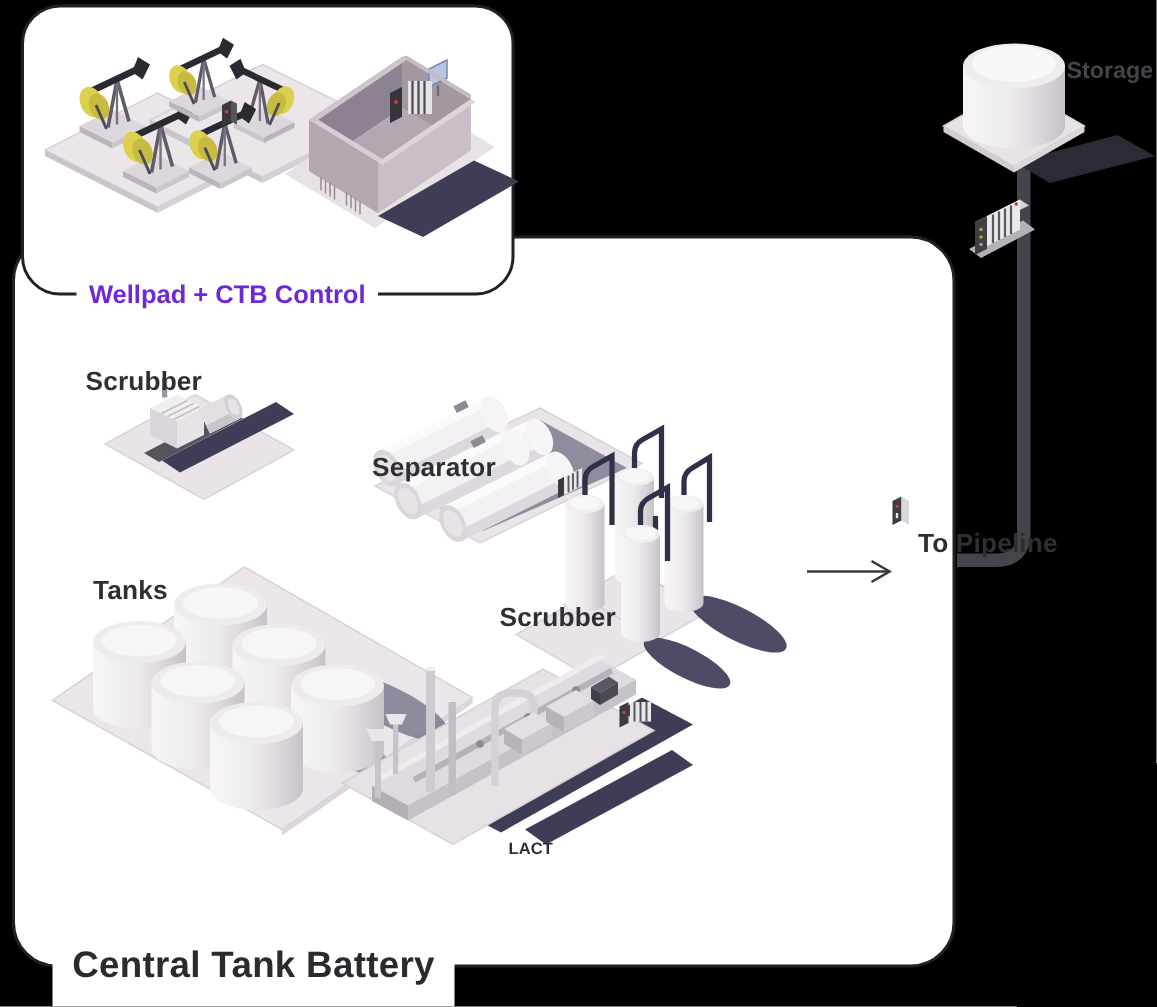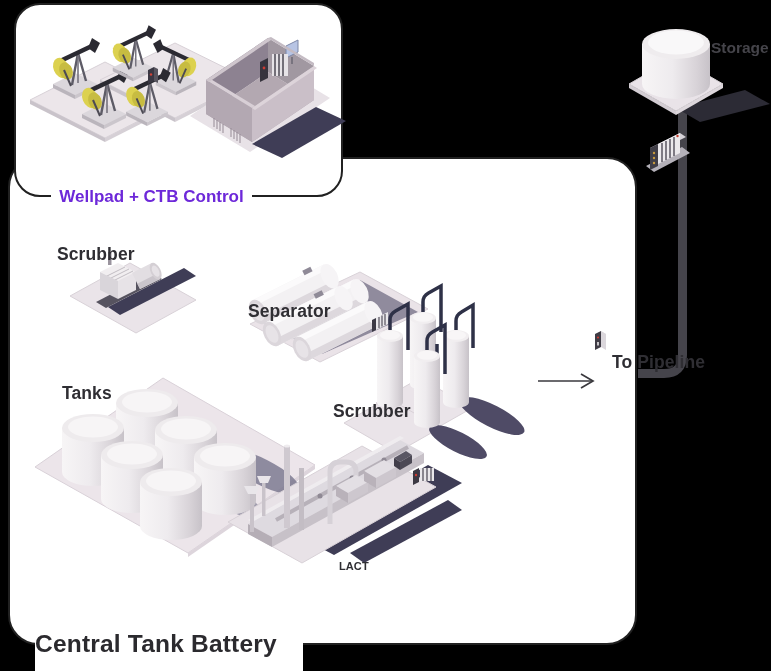--- a/index.html
+++ b/index.html
@@ -14,21 +14,21 @@
   }
   .main-box{left:8px;top:157px;width:629px;height:488px;border-radius:30px;z-index:1;}
   .wellpad-box{left:14px;top:3px;width:329px;height:194px;border-radius:26px;z-index:2;}
   .wellpad-label{
     position:absolute;left:51px;top:186px;width:201px;height:21px;z-index:3;
     background:#ffffff;text-align:center;line-height:21px;
     font-size:17px;font-weight:700;color:#6d28d9;
   }
   .title-tab{
     position:absolute;left:35px;top:617px;width:268px;height:54px;z-index:3;
-    background:#ffffff;text-align:left;line-height:54px;
+    background:#ffffff;text-align:center;line-height:54px;
     font-size:24.5px;font-weight:700;color:#2b2a2e;letter-spacing:.2px;
   }
   .art{position:absolute;left:0;top:0;z-index:4;pointer-events:none;}
   .eq-label{
     position:absolute;z-index:5;font-weight:700;color:#2f2e33;
     font-size:17.5px;line-height:1.1;letter-spacing:.1px;white-space:nowrap;
   }
   .storage-label{
     position:absolute;left:711px;top:26px;z-index:5;font-weight:700;
     color:#45444a;font-size:15.5px;white-space:nowrap;margin-top:13px;

